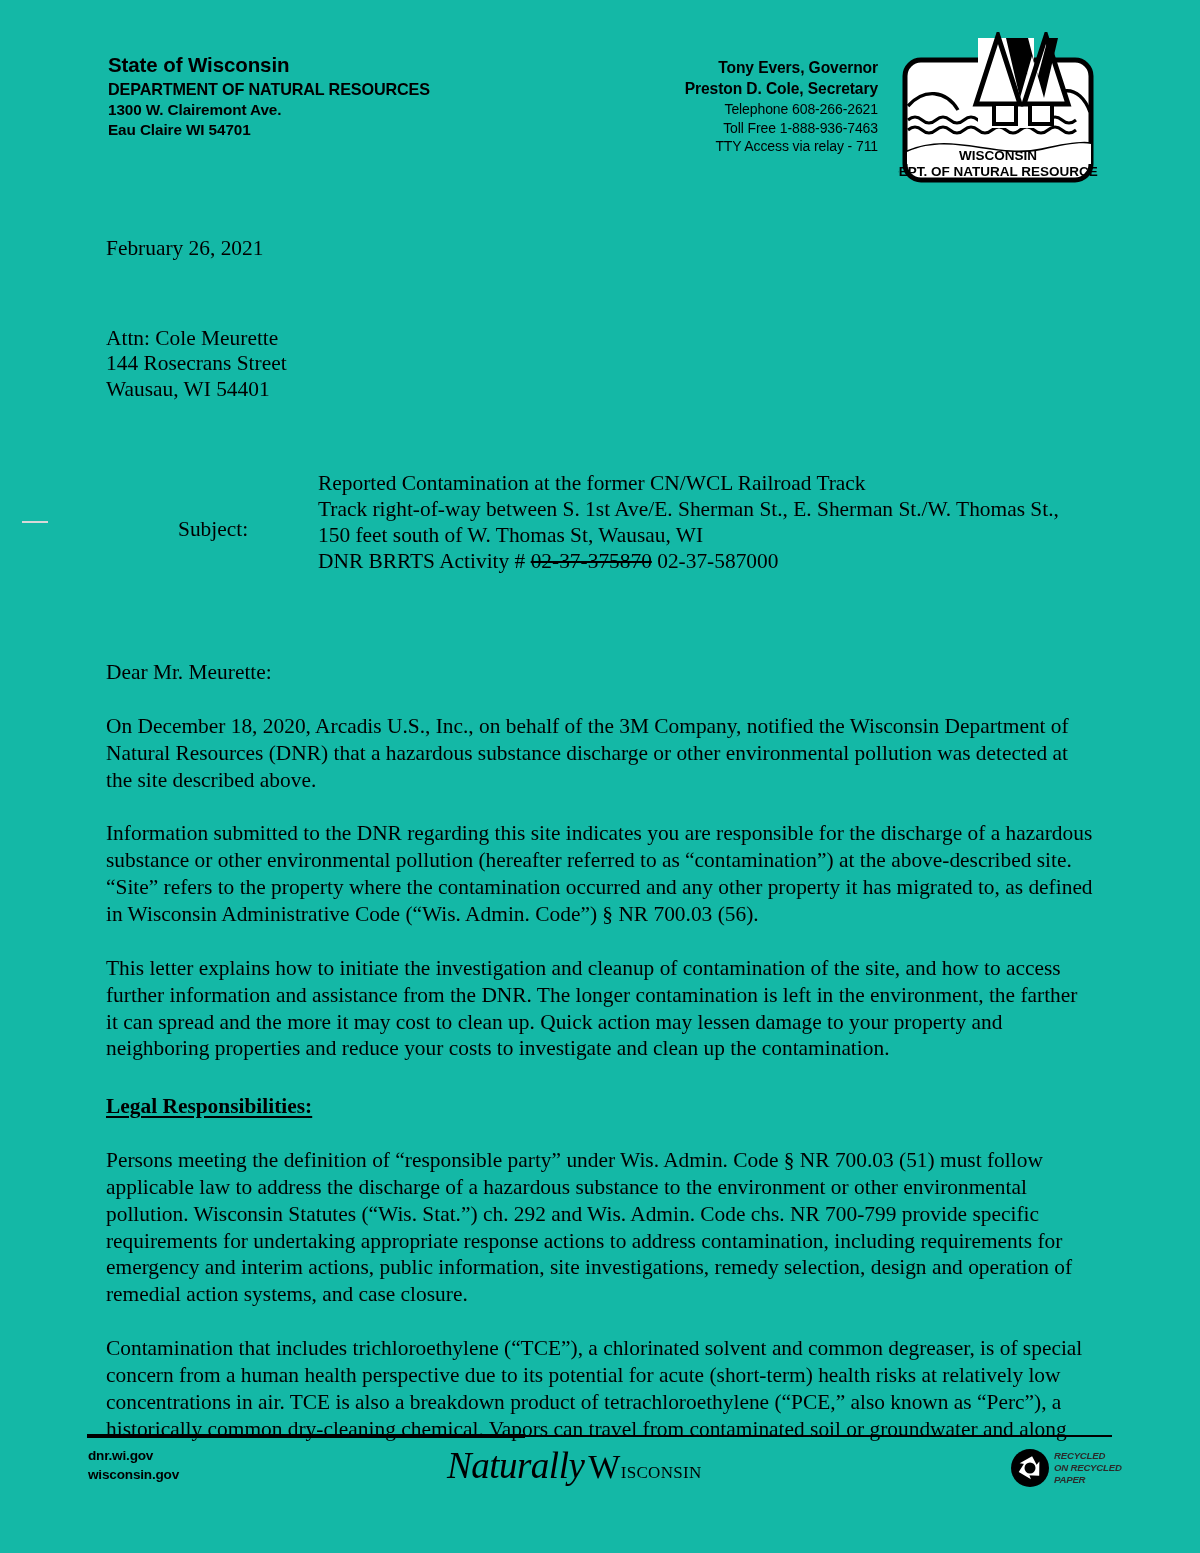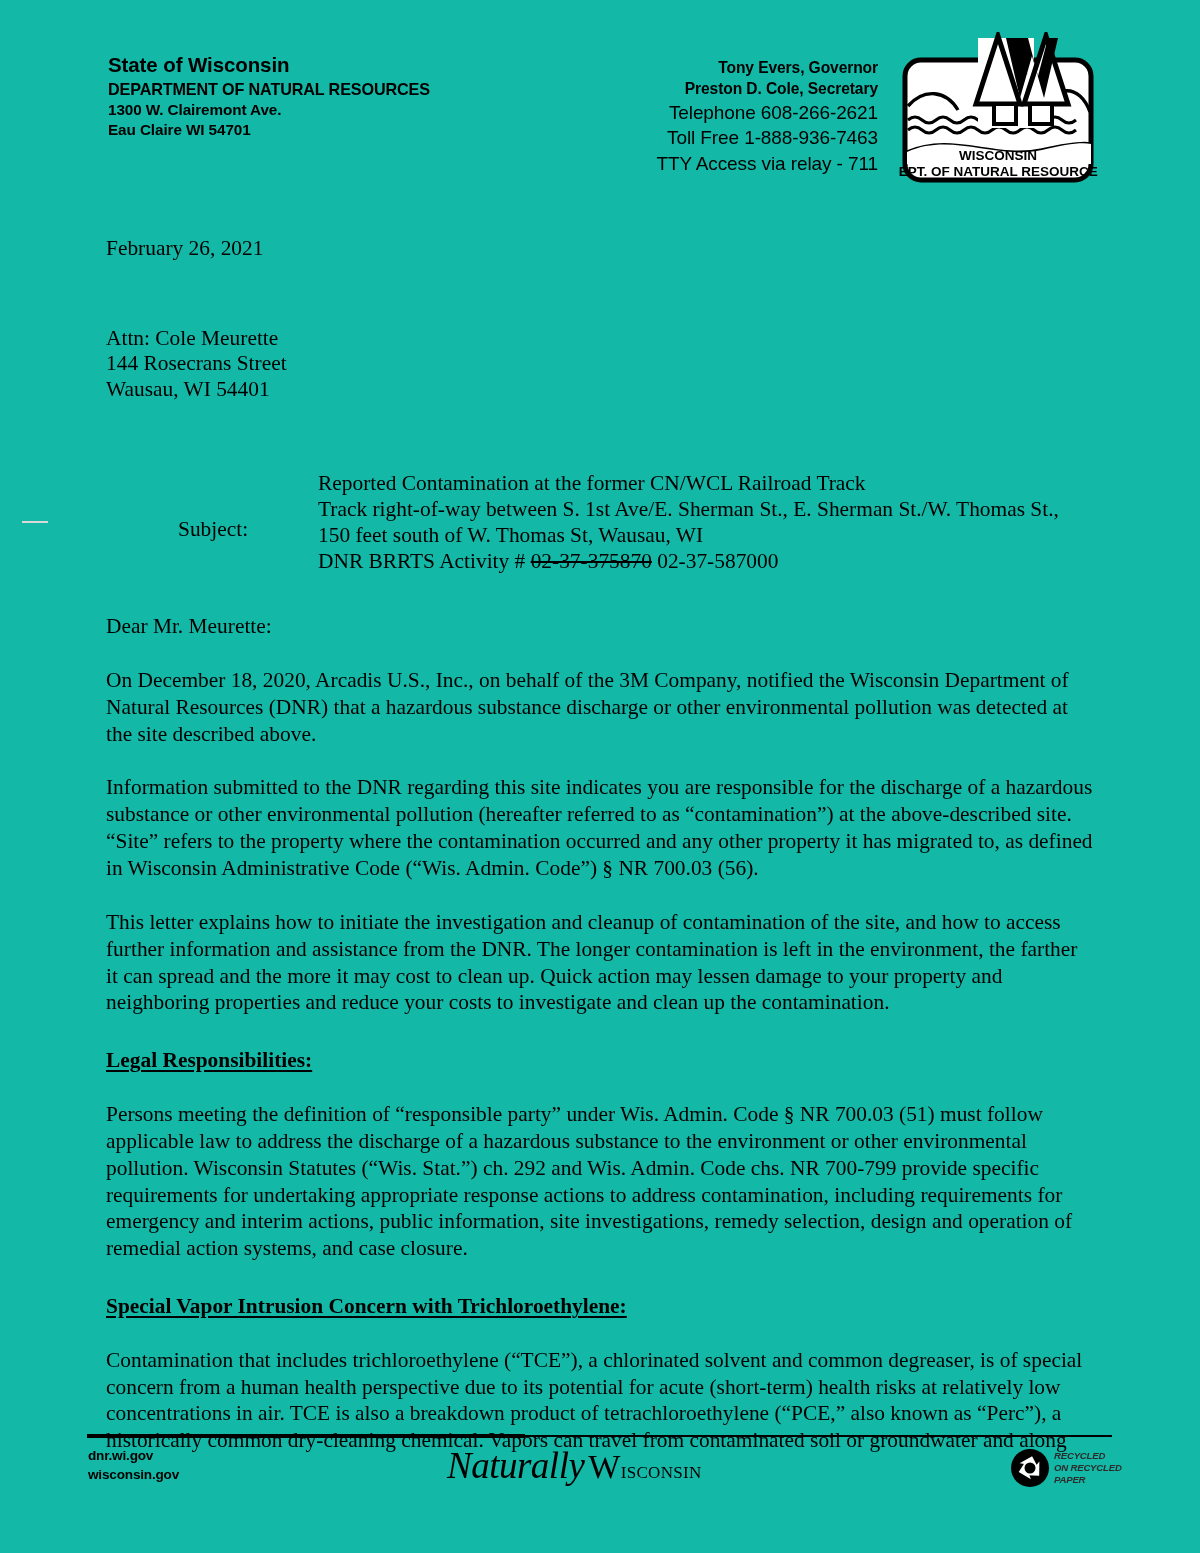--- a/index.html
+++ b/index.html
@@ -57,21 +57,21 @@
     font-family: "Liberation Sans", sans-serif;
     line-height: 1.34;
   }
   .official {
     font-weight: bold;
     font-size: 15.6px;
     letter-spacing: -0.1px;
   }
   .contact {
     font-weight: normal;
-    font-size: 19px;
+    font-size: 14px;
     letter-spacing: -0.1px;
   }
 
   
   .dnr-logo {
     position: absolute;
     left: 898px;
     top: 32px;
     width: 200px;
     height: 152px;
@@ -109,21 +109,21 @@
   .subject-lines {
     flex: 1 1 auto;
     line-height: 1.215;
   }
   .subject-lines div { white-space: nowrap; }
   .strike {
     text-decoration: line-through;
     text-decoration-thickness: 1.5px;
   }
 
-  .salutation { margin-top: 40px; }
+  .salutation { margin-top: 86px; }
 
   p.para {
     margin: 27px 0 0 0;
     line-height: 1.255;
     text-align: left;
   }
   h2.section-head {
     margin: 32px 0 0 0;
     font-size: 21.4px;
     font-weight: bold;
@@ -290,21 +290,20 @@
 
     <div class="salutation">Dear Mr. Meurette:</div>
 
     <p class="para">On December 18, 2020, Arcadis U.S., Inc., on behalf of the 3M Company, notified the Wisconsin Department of Natural Resources (DNR) that a hazardous substance discharge or other environmental pollution was detected at the site described above.</p>
     <p class="para">Information submitted to the DNR regarding this site indicates you are responsible for the discharge of a hazardous substance or other environmental pollution (hereafter referred to as “contamination”) at the above-described site. “Site” refers to the property where the contamination occurred and any other property it has migrated to, as defined in Wisconsin Administrative Code (“Wis. Admin. Code”) § NR 700.03 (56).</p>
     <p class="para">This letter explains how to initiate the investigation and cleanup of contamination of the site, and how to access further information and assistance from the DNR. The longer contamination is left in the environment, the farther it can spread and the more it may cost to clean up. Quick action may lessen damage to your property and neighboring properties and reduce your costs to investigate and clean up the contamination.</p>
 
     <h2 class="section-head">Legal Responsibilities:</h2>
     <p class="para">Persons meeting the definition of “responsible party” under Wis. Admin. Code § NR 700.03 (51) must follow applicable law to address the discharge of a hazardous substance to the environment or other environmental pollution. Wisconsin Statutes (“Wis. Stat.”) ch. 292 and Wis. Admin. Code chs. NR 700-799 provide specific requirements for undertaking appropriate response actions to address contamination, including requirements for emergency and interim actions, public information, site investigations, remedy selection, design and operation of remedial action systems, and case closure.</p>
 
-    <h2 class="section-head">Special Vapor Intrusion Concern with Trichloroethylene:</h2>
     <p class="para">Contamination that includes trichloroethylene (“TCE”), a chlorinated solvent and common degreaser, is of special concern from a human health perspective due to its potential for acute (short-term) health risks at relatively low concentrations in air. TCE is also a breakdown product of tetrachloroethylene (“PCE,” also known as “Perc”), a historically common dry-cleaning chemical. Vapors can travel from contaminated soil or groundwater and along</p>
   </div>
 
   <div class="footer">
     <div class="footer-rule-thick"></div>
     <div class="footer-rule-thin"></div>
 
     <div class="footer-urls">
       <div>dnr.wi.gov</div>
       <div>wisconsin.gov</div>

